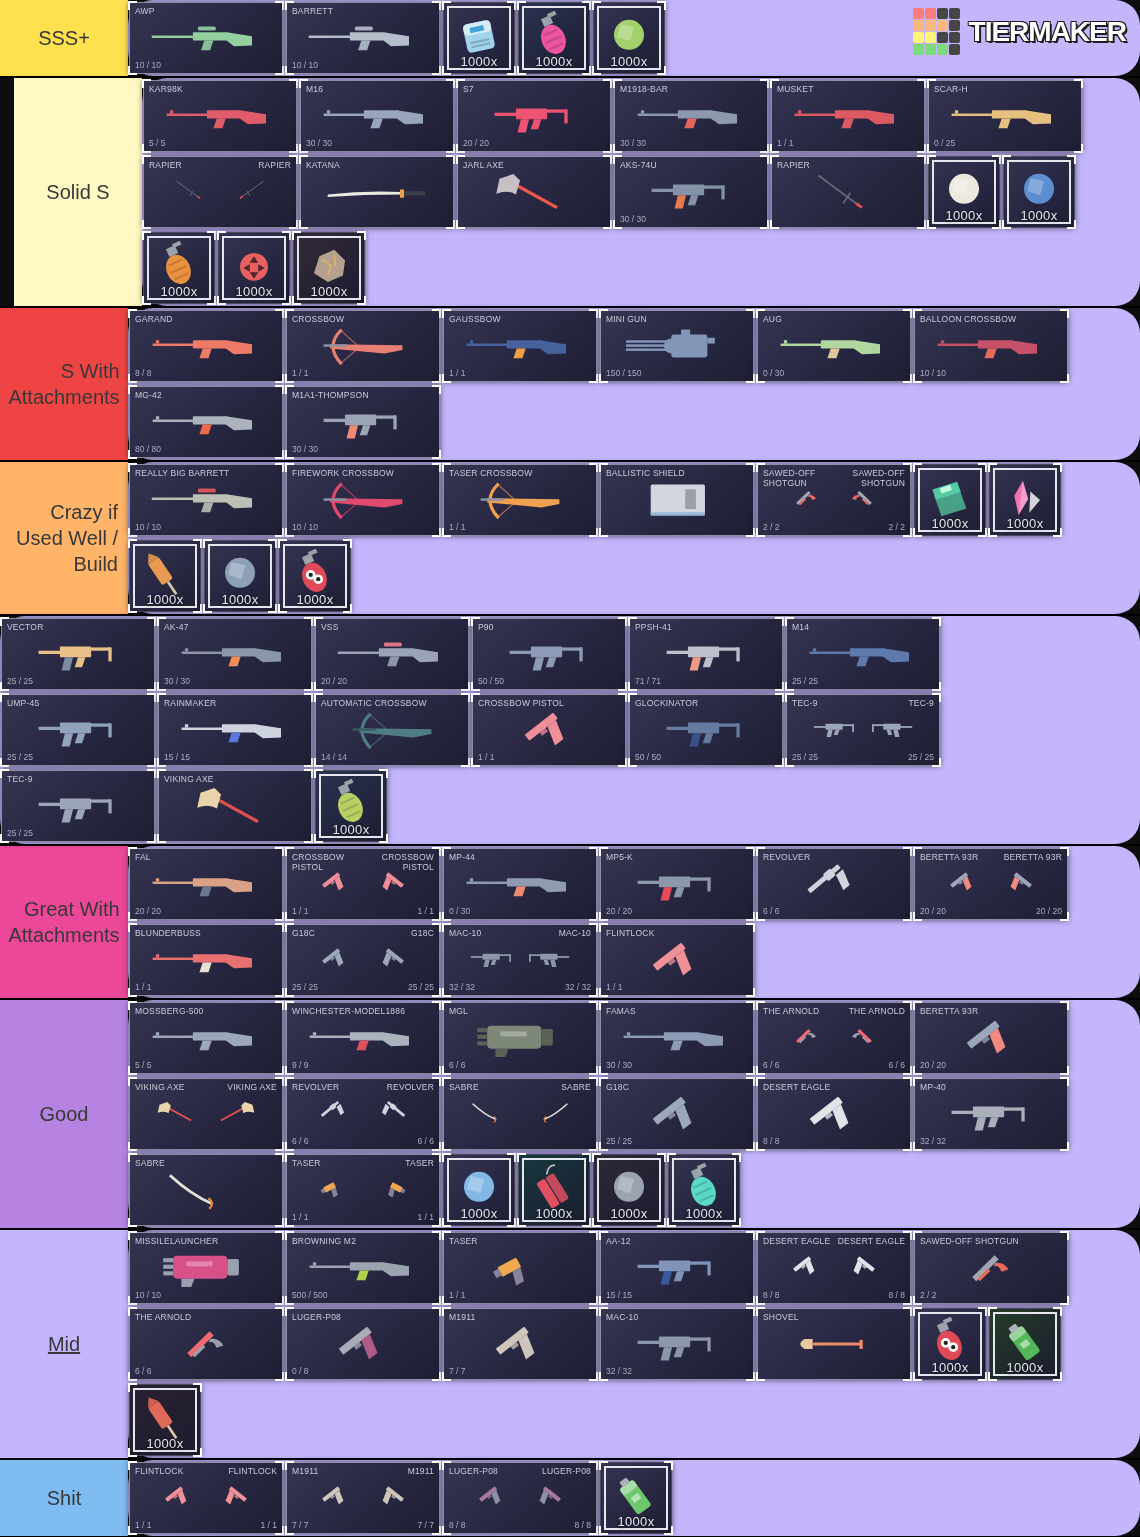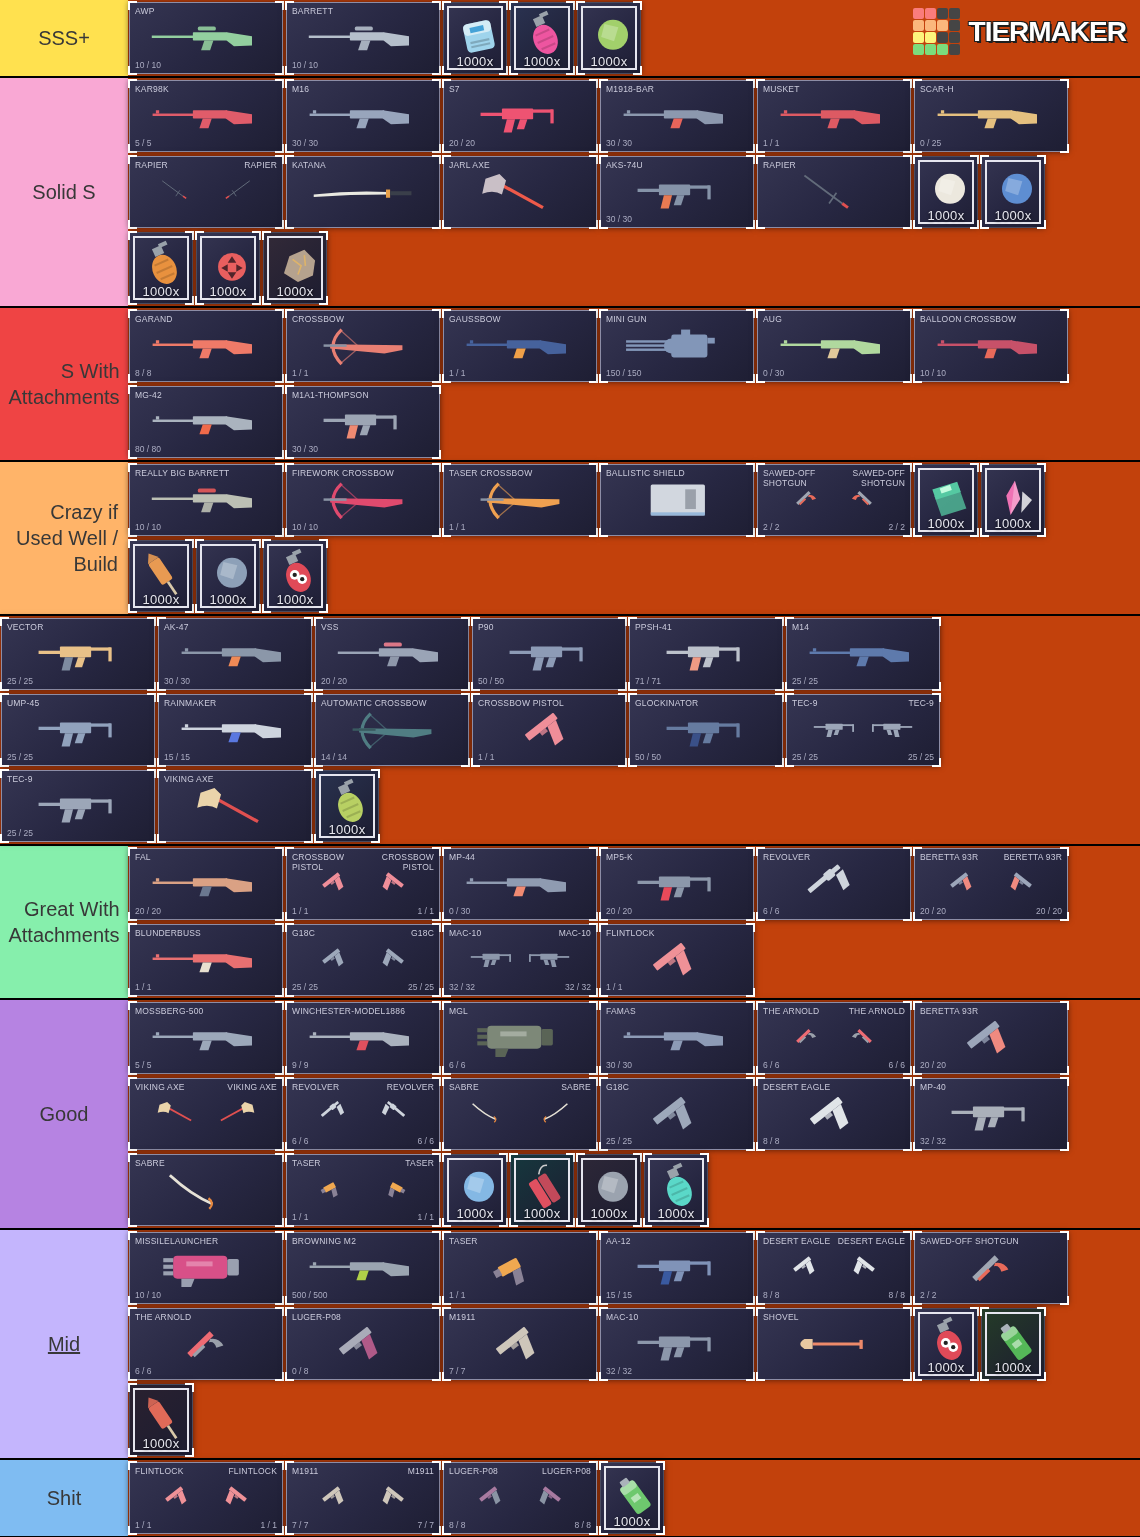--- a/index.html
+++ b/index.html
@@ -2,29 +2,29 @@
 <html><head>
 <meta charset="utf-8">
 <style>
   * { margin:0; padding:0; box-sizing:border-box; }
   body { background:#0d0d0d; font-family:"Liberation Sans", sans-serif; }
   .page { position:relative; width:1140px; height:1537px; background:#0d0d0d; overflow:hidden; }
 
   .tier-row { display:flex; border-bottom:2px solid #000; }
   .tier-label { flex:0 0 128px; width:128px; display:flex; align-items:center; justify-content:center;
     text-align:right; font-size:20px; line-height:1.3; color:#383838; padding:4px 10px; }
-  .tier-content { flex:1; display:flex; flex-direction:column; background:#c2410c; }
+  .tier-content { flex:1; display:flex; flex-direction:column; background:#c4b5fd;border-radius:25px; }
   .tier-line { display:flex; align-items:flex-start; height:76px; gap:3px; padding:2px 0 0 1px; }
 
   .card { position:relative; height:72px; flex:0 0 auto;
     border:1px solid #8d8da6;
     background:linear-gradient(140deg,#353552 0%,#272742 55%,#1e1e33 100%);
     box-shadow:0 0 6px rgba(0,0,0,.6); }
   .weapon-card { width:154px; }
-  .item-card { width:64px; border-color:#4a4a5e; }
+  .item-card { width:72px; border-color:#4a4a5e; }
   .item-card .frame { position:absolute; inset:3px; border:2px solid #e6e6ef; pointer-events:none; }
 
   .cn { position:absolute; width:9px; height:9px; border-color:#fff; border-style:solid; border-width:0; }
   .cn.tl { top:-2px; left:-2px; border-top-width:2px; border-left-width:2px; }
   .cn.tr { top:-2px; right:-2px; border-top-width:2px; border-right-width:2px; }
   .cn.bl { bottom:-2px; left:-2px; border-bottom-width:2px; border-left-width:2px; }
   .cn.br { bottom:-2px; right:-2px; border-bottom-width:2px; border-right-width:2px; }
 
   .wname-row { position:absolute; top:3px; left:5px; right:5px; display:flex; justify-content:space-between;
     font-size:8.5px; letter-spacing:.2px; color:#cbcbdc; z-index:2; gap:4px; }
@@ -152,21 +152,21 @@
               <svg class="isvg" viewBox="0 0 56 56">
                 <circle cx="28" cy="25" r="14" fill="#a2d06b"></circle>
                 <path d="M20 15 L33 18 L29 31 L17 27 Z" fill="#fff" opacity=".25"></path>
               </svg>
               <span class="count">1000x</span>
             </div>
           </div>
         </div>
       </div>
       <div class="tier-row">
-        <div class="tier-label" style="background: #f9a8d4;">Solid S</div>
+        <div class="tier-label" style="background: #fef9c3; margin-left: 14px;">Solid S</div>
         <div class="tier-content">
           <div class="tier-line">
             <div class="card weapon-card">
               <span class="cn tl"></span>
               <span class="cn tr"></span>
               <span class="cn bl"></span>
               <span class="cn br"></span>
               <div class="wname-row">
                 <span class="n1">KAR98K</span>
               </div>
@@ -1074,21 +1074,21 @@
                   <ellipse cx="27" cy="29" rx="11" ry="14" fill="#b8d063"></ellipse>
                   <path d="M20 22 h14 M19 29 h16 M20 36 h14" stroke="#000" opacity=".15" stroke-width="2"></path>
                 </g>
               </svg>
               <span class="count">1000x</span>
             </div>
           </div>
         </div>
       </div>
       <div class="tier-row">
-        <div class="tier-label" style="background: #86efac;">Great With Attachments</div>
+        <div class="tier-label" style="background: #ec4899;">Great With Attachments</div>
         <div class="tier-content">
           <div class="tier-line">
             <div class="card weapon-card">
               <span class="cn tl"></span>
               <span class="cn tr"></span>
               <span class="cn bl"></span>
               <span class="cn br"></span>
               <div class="wname-row">
                 <span class="n1">FAL</span>
               </div>

